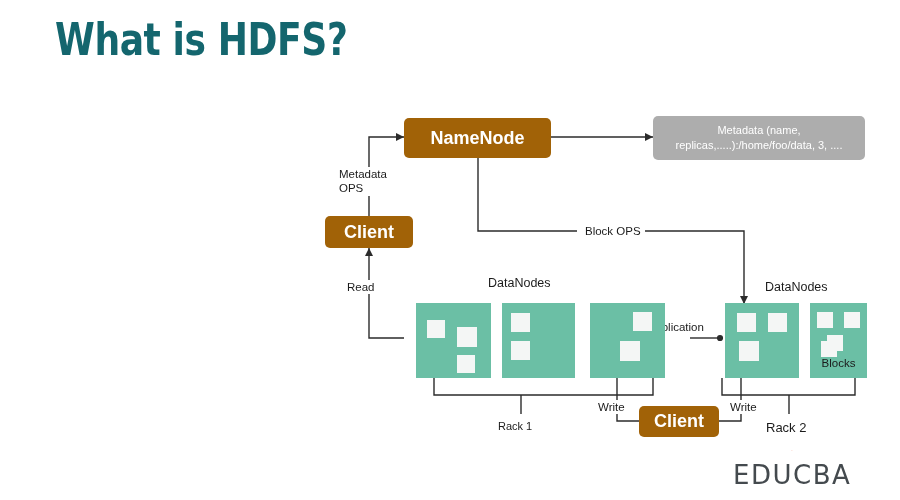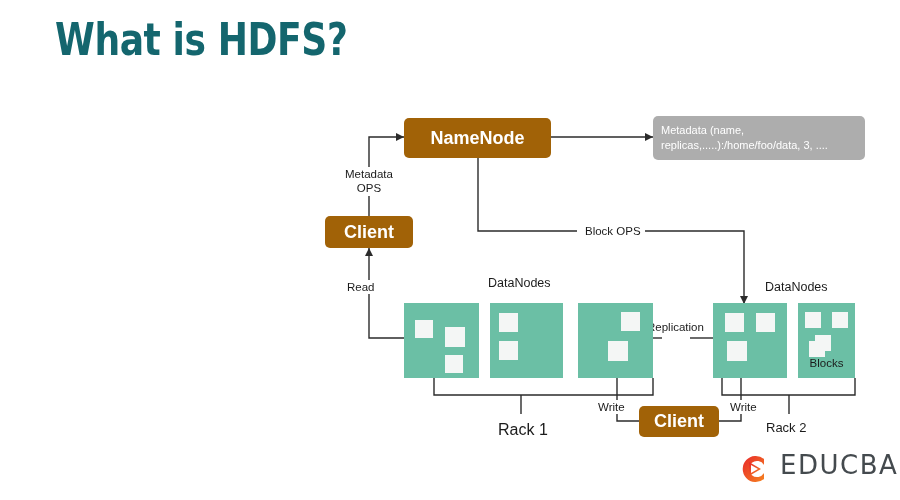--- a/index.html
+++ b/index.html
@@ -36,48 +36,49 @@
     font-size:18px;
     font-weight:bold;
     box-sizing:border-box;
   }
   .graybox{
     position:absolute;
     background:#adadad;
     border-radius:5px;
     color:#ffffff;
     display:flex;align-items:center;justify-content:center;
-    text-align:left;
+    text-align:center;
     font-size:11px;
     line-height:1.35;
     padding:4px 8px;
     box-sizing:border-box;
   }
   .dnode{
     position:absolute;
     background:#6bbfa5;
+    margin-left:12px;
   }
   .blk{
     position:absolute;
     background:#f4f6f5;
   }
   .lbl{
     position:absolute;
     font-size:11.5px;
     color:#1b1b1b;
     white-space:nowrap;
     background:#ffffff;
     line-height:1.25;
   }
-  .lbl.c{text-align:center;}
+  .lbl.c{text-align:left;}
   svg.lines{position:absolute;left:0;top:0;width:900px;height:500px;overflow:visible;}
 
   
   .hadooplogo{position:absolute;left:10px;top:447px;width:140px;height:44px;}
-  .educba{position:absolute;left:733px;top:450px;height:40px;display:flex;gap:9px;}
+  .educba{position:absolute;left:733px;top:450px;height:40px;display:flex;align-items:center;gap:9px;flex-direction:column;}
   .educba-txt{
     font-size:26px;letter-spacing:1.5px;color:#444a4e;font-weight:normal;
     font-family:"DejaVu Sans", sans-serif;
   }
 </style>
 </head>
 <body>
 
 <div id="stage">
 
@@ -149,21 +150,21 @@
   <div class="lbl" style="left:644px;top:320px;padding:0 3px;">Replication</div>
 
   <div class="lbl" style="left:596px;top:400px;padding:0 2px;">Write</div>
 
   <div class="lbl" style="left:728px;top:400px;padding:0 2px;">Write</div>
 
   <div class="lbl" style="left:488px;top:276px;font-size:12.5px;">DataNodes</div>
 
   <div class="lbl" style="left:765px;top:280px;font-size:12.5px;">DataNodes</div>
 
-  <div class="lbl" style="left:498px;top:420px;font-size:16px;">Rack 1</div>
+  <div class="lbl" style="left:498px;top:420px;font-size:11px;">Rack 1</div>
 
   <div class="lbl" style="left:766px;top:420px;font-size:13px;">Rack 2</div>
 
   <div class="dnode" style="left:404px;top:303px;width:75px;height:75px;">
     <div class="blk" style="left:11px;top:17px;width:18px;height:18px;"></div>
     <div class="blk" style="left:41px;top:24px;width:20px;height:20px;"></div>
     <div class="blk" style="left:41px;top:52px;width:18px;height:18px;"></div>
   </div>
 
   <div class="dnode" style="left:490px;top:303px;width:73px;height:75px;">

